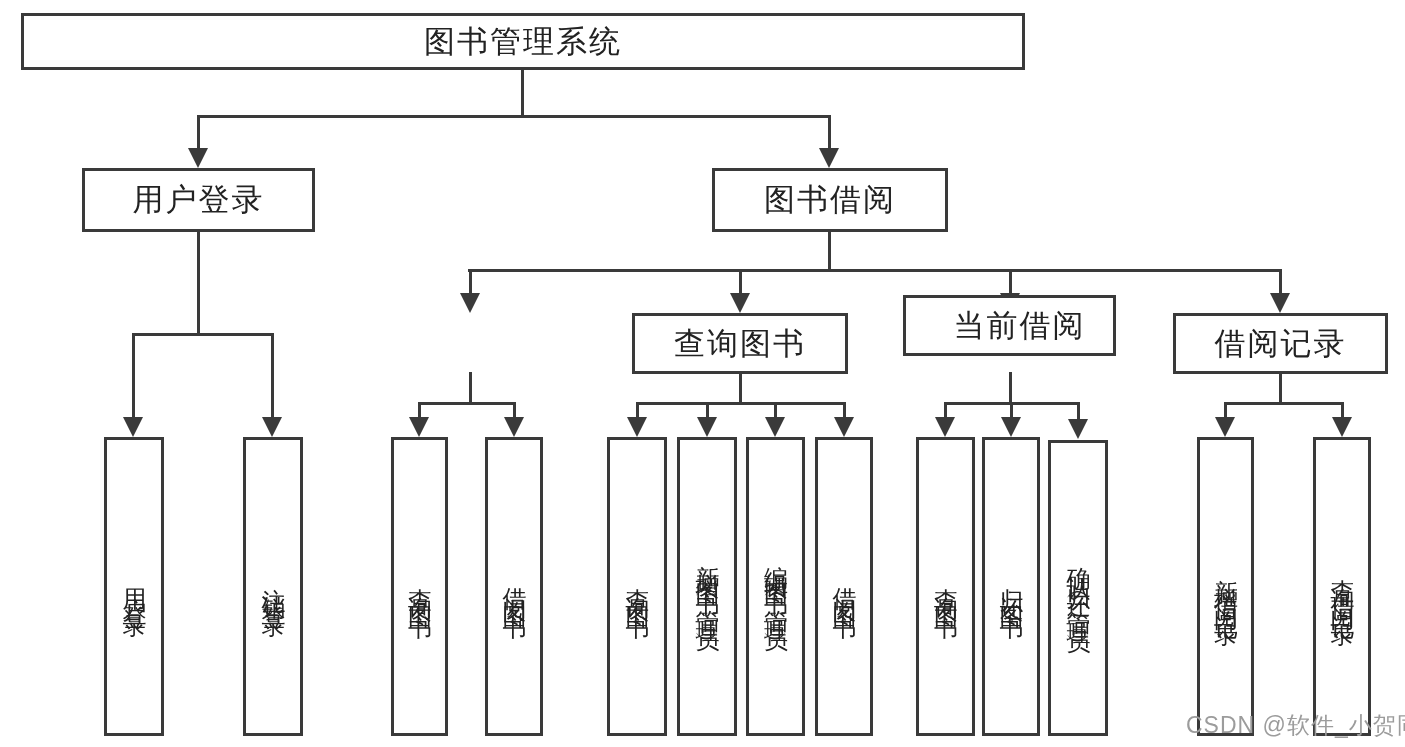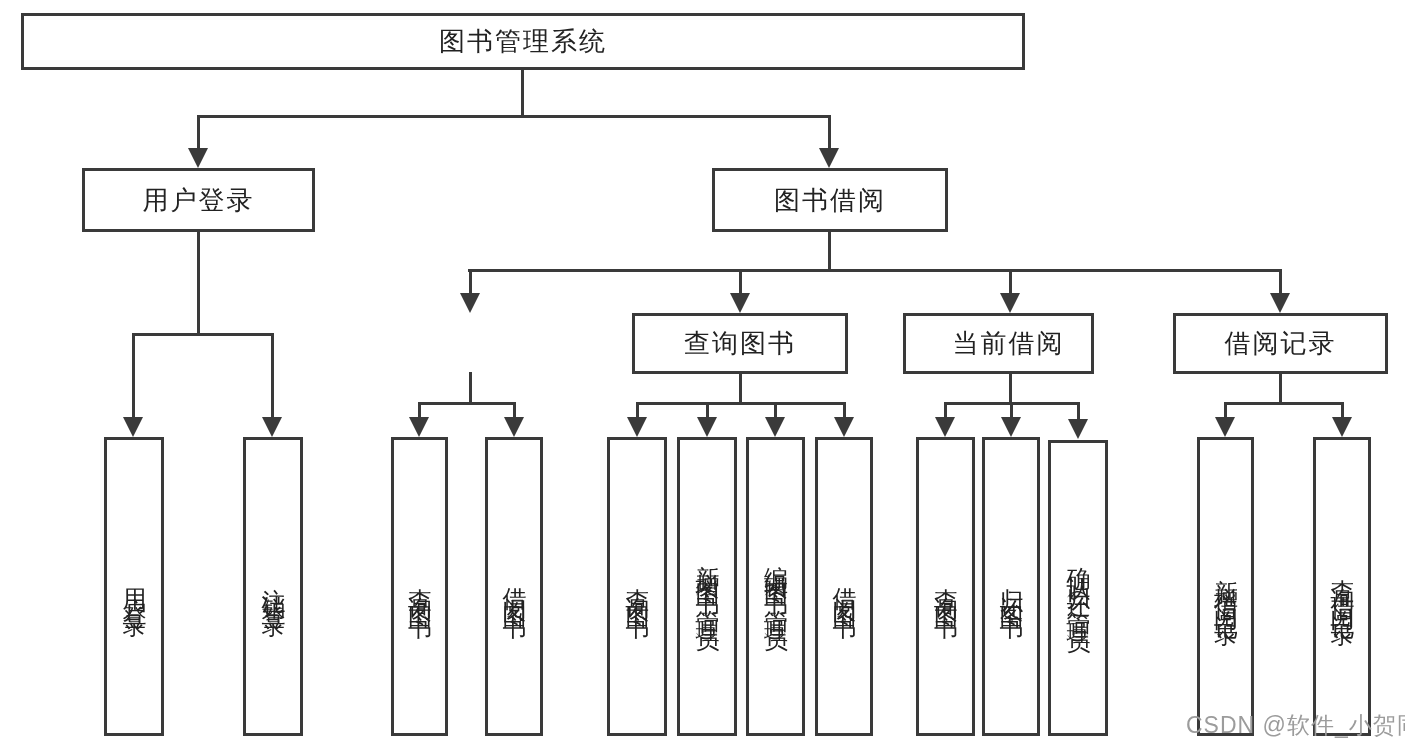--- a/index.html
+++ b/index.html
@@ -14,21 +14,21 @@
   }
   .box {
     position: absolute;
     box-sizing: border-box;
     border: 3px solid var(--line, #3a3a3a);
     background: #ffffff;
     display: flex;
     align-items: center;
     justify-content: center;
   }
-  .hnode { font-size: 26px; letter-spacing: 2px; white-space: nowrap; }
+  .hnode { font-size: 31px; letter-spacing: 2px; white-space: nowrap; }
   .vtext {
     writing-mode: vertical-rl;
     text-orientation: mixed;
     font-size: 24px;
     letter-spacing: 9px;
     line-height: 1.2;
   }
   .line { position: absolute; background: var(--line, #3a3a3a); }
   .arrow {
     position: absolute;
@@ -46,21 +46,21 @@
     white-space: nowrap;
     z-index: 5;
   }
 
   
   .n-root { left: 21px;  top: 13px;  width: 1004px; height: 57px; }
   .n-l2a  { left: 82px;  top: 168px; width: 233px;  height: 64px; }
   .n-l2b  { left: 712px; top: 168px; width: 236px;  height: 64px; }
   .n-l3a  { left: 363px; top: 313px; width: 215px;  height: 61px; }
   .n-l3b  { left: 632px; top: 313px; width: 216px;  height: 61px; }
-  .n-l3c  { left: 903px; top: 313px; width: 191px;  height: 61px; padding-left: 20px; }
+  .n-l3c  { left: 903px; top: 295px; width: 213px;  height: 61px; padding-left: 20px; }
   .n-l3d  { left: 1173px;top: 313px; width: 215px;  height: 61px; }
 
   
   .lf { top: 437px; height: 299px; }
   .lf-u1 { left: 104px;  width: 60px; }
   .lf-u2 { left: 243px;  width: 60px; }
   .lf-n1 { left: 391px;  width: 57px; }
   .lf-n2 { left: 485px;  width: 58px; }
   .lf-b1 { left: 607px;  width: 60px; }
   .lf-b2 { left: 677px;  width: 60px; }

